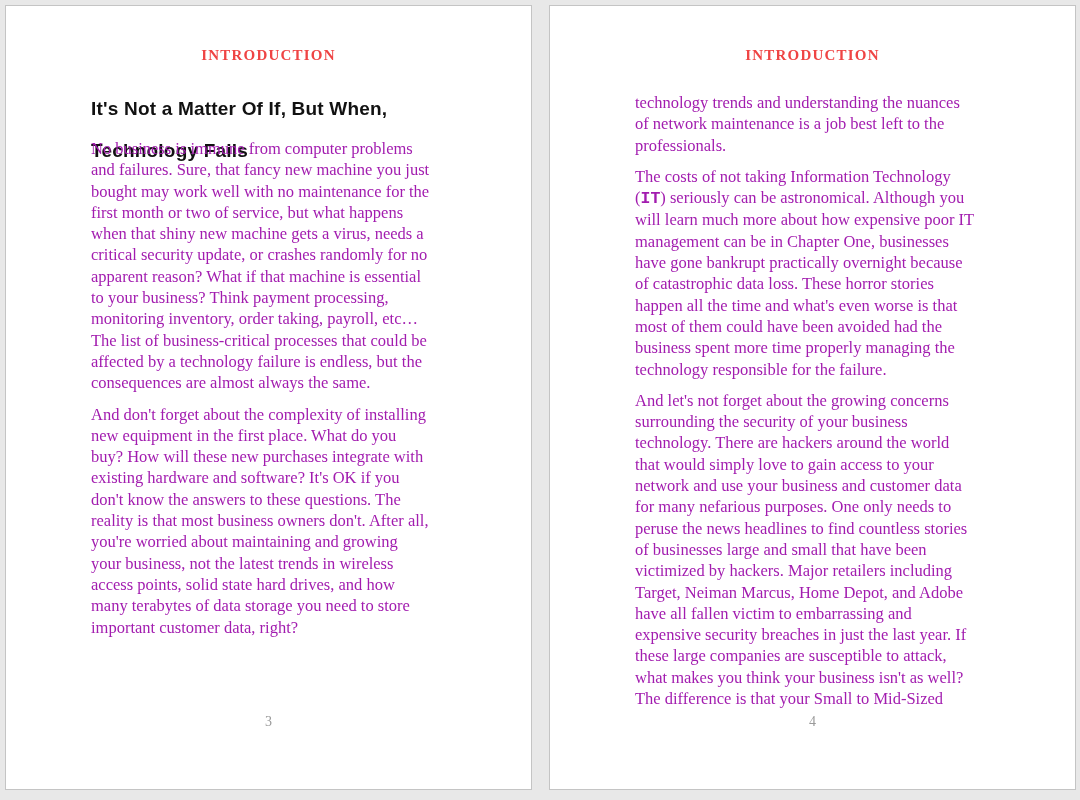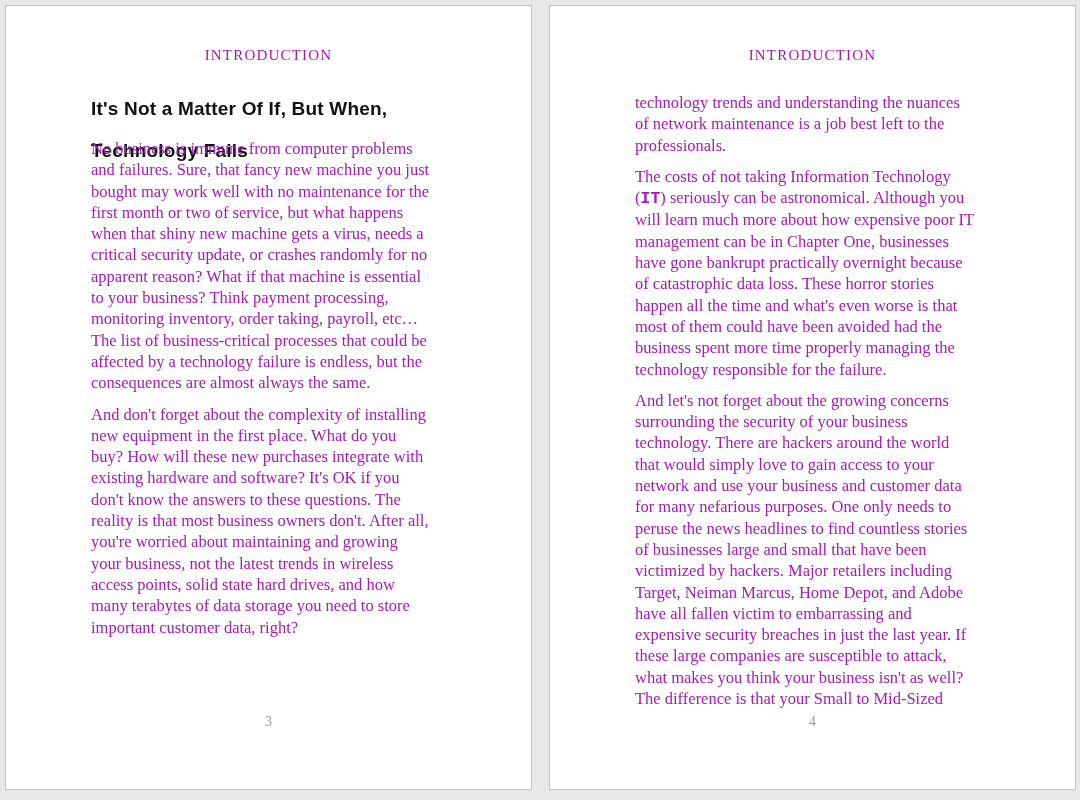--- a/index.html
+++ b/index.html
@@ -26,22 +26,22 @@
   #page-left  { left: 5px; }
   #page-right { left: 549px; }
   .running-head {
     position: absolute;
     top: 41px;
     left: 0;
     right: 0;
     text-align: center;
     font-size: 15px;
     letter-spacing: 1.2px;
-    color: #a21caf;
-    font-weight: normal;
+    color: #ef4444;
+    font-weight: bold;
   }
   .chapter-heading {
     position: absolute;
     top: 82px;
     left: 85px;
     margin: 0;
     font-family: "Liberation Sans", sans-serif;
     font-weight: bold;
     font-size: 19px;
     line-height: 42px;

